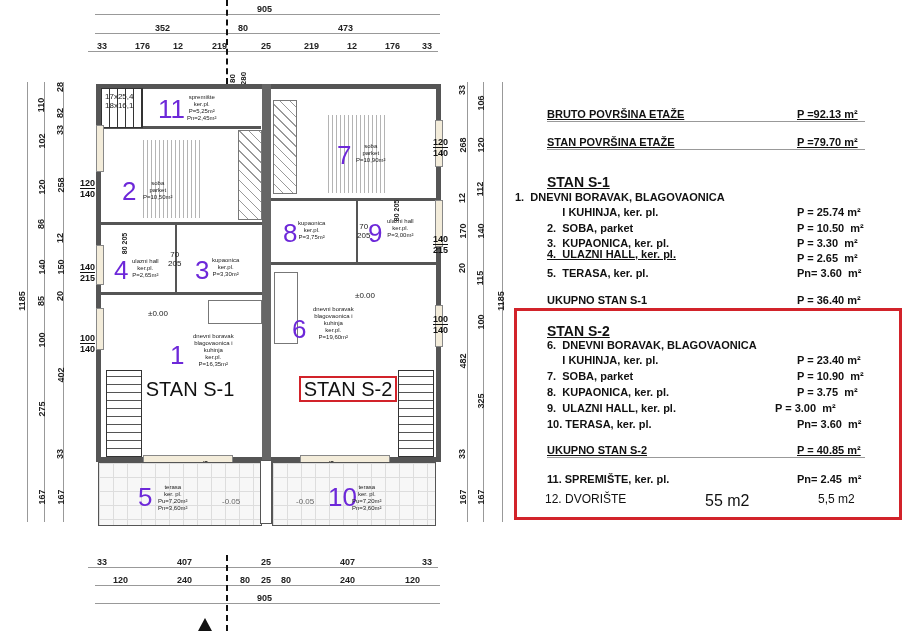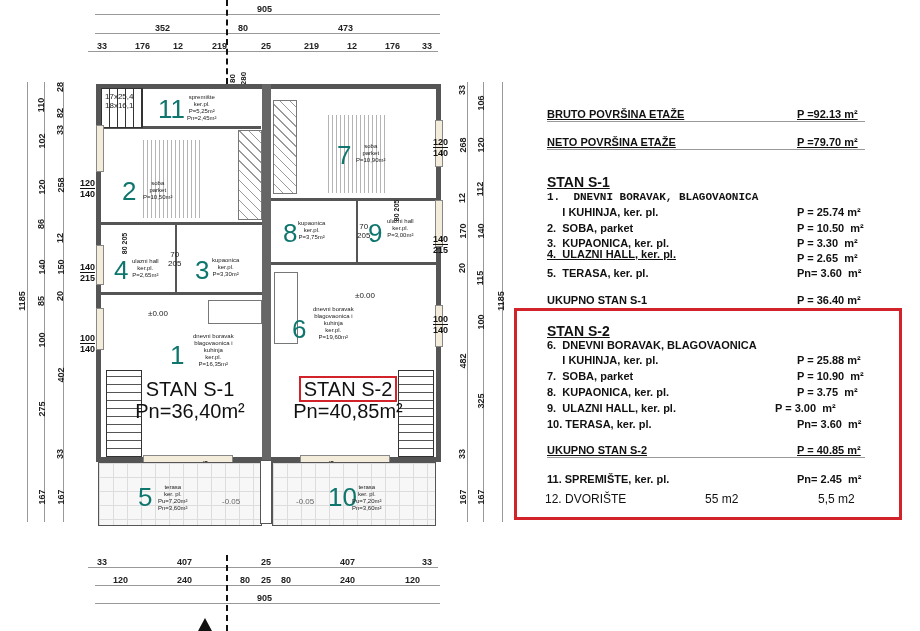--- a/index.html
+++ b/index.html
@@ -3,21 +3,21 @@
 <meta charset="utf-8">
 <style>
   html,body{margin:0;padding:0;background:#ffffff;}
   body{width:920px;height:631px;position:relative;overflow:hidden;font-family:"Liberation Sans",sans-serif;color:#111;}
   .abs{position:absolute;}
   .dim{position:absolute;font-size:9px;font-weight:bold;color:#222;font-family:"Liberation Sans",sans-serif;}
   .dimv{position:absolute;font-size:9px;font-weight:bold;color:#222;transform:rotate(-90deg);transform-origin:center;white-space:nowrap;}
   .line{position:absolute;background:#999;}
   .wall{position:absolute;background:#fff;border:3px solid #555;box-sizing:border-box;}
   .pillar{position:absolute;background:#555;}
-  .roomnum{position:absolute;font-size:26px;color:#0f766e;font-family:"Liberation Sans",sans-serif;}
+  .roomnum{position:absolute;font-size:26px;color:#6d28d9;font-family:"Liberation Sans",sans-serif;}
   .roomlab{position:absolute;font-size:6px;line-height:7px;color:#222;text-align:center;}
   .apt-big{position:absolute;font-size:20px;color:#111;text-align:center;line-height:22px;}
   .win{position:absolute;background:#f3ecda;border:1px solid #888;}
   .winlab{position:absolute;font-size:9px;font-weight:bold;line-height:10px;}
   .winlab .top{border-bottom:1px solid #111;display:block;}
   .tile{position:absolute;border:1px solid #555;background-color:#f7f7f7;
         background-image:linear-gradient(#ddd 1px,transparent 1px),linear-gradient(90deg,#ddd 1px,transparent 1px);
         background-size:14px 14px;}
   .legend{position:absolute;font-size:11px;font-weight:bold;color:#111;}
   .legend .row{position:absolute;white-space:nowrap;}
@@ -245,25 +245,23 @@
   <div class="roomnum" style="left:158px;top:94px;">11</div>
   <div class="roomlab" style="left:187px;top:94px;">
       <div>spremište</div>
       <div>ker.pl.</div>
       <div>P=5,25m²</div>
       <div>Pn=2,45m²</div>
     </div>
 
   <div class="apt-big" style="left:125px;top:378px;width:130px;">
     <div>STAN S-1</div>
-    <div>Pn=36,40m²</div>
   </div>
   <div class="apt-big" style="left:283px;top:378px;width:130px;">
     <div><span style="border:2px solid #d2232a;padding:0 3px;">STAN S-2</span></div>
-    <div>Pn=40,85m²</div>
   </div>
 
   <div class="line" style="left:88px;top:567px;width:350px;height:1px;"></div>
   <div class="dim" style="left:97px;top:557px;">33</div>
   <div class="dim" style="left:177px;top:557px;">407</div>
   <div class="dim" style="left:261px;top:557px;">25</div>
   <div class="dim" style="left:340px;top:557px;">407</div>
   <div class="dim" style="left:422px;top:557px;">33</div>
   <div class="line" style="left:95px;top:585px;width:345px;height:1px;"></div>
   <div class="dim" style="left:113px;top:575px;">120</div>
@@ -276,53 +274,53 @@
   <div class="line" style="left:95px;top:603px;width:345px;height:1px;"></div>
   <div class="dim" style="left:257px;top:593px;">905</div>
   <div class="abs" style="left:226px;top:555px;width:0;height:76px;border-left:2px dashed #111;"></div>
   <div class="abs" style="left:198px;top:618px;width:0;height:0;border-left:7px solid transparent;border-right:7px solid transparent;border-bottom:13px solid #111;"></div>
 </div>
 
 <div class="legend" style="left:0;top:0;width:920px;height:631px;">
   <div class="row u" style="left:547px;top:108px;">BRUTO POVRŠINA ETAŽE</div>
   <div class="abs" style="left:547px;top:121px;width:318px;height:1px;background:#999;"></div>
   <div class="row u" style="left:797px;top:108px;">P =92.13 m²</div>
-  <div class="row u" style="left:547px;top:136px;">NETO POVRŠINA ETAŽE</div>
+  <div class="row u" style="left:547px;top:136px;">STAN POVRŠINA ETAŽE</div>
   <div class="abs" style="left:547px;top:149px;width:318px;height:1px;background:#999;"></div>
   <div class="row u" style="left:797px;top:136px;">P =79.70 m²</div>
 
   <div class="row hd" style="left:547px;top:174px;">STAN S-1</div>
-  <div class="row" style="left:547px;top:191px;white-space:pre;font-family:Liberation Mono, monospace;">1.  DNEVNI BORAVAK, BLAGOVAONICA</div>
+  <div class="row" style="left:515px;top:191px;white-space:pre;">1.  DNEVNI BORAVAK, BLAGOVAONICA</div>
   <div class="row" style="left:547px;top:206px;white-space:pre;">     I KUHINJA, ker. pl.</div>
   <div class="row" style="left:797px;top:206px;">P = 25.74 m²</div>
   <div class="row" style="left:547px;top:222px;white-space:pre;">2.  SOBA, parket</div>
   <div class="row" style="left:797px;top:222px;white-space:pre;">P = 10.50  m²</div>
   <div class="row" style="left:547px;top:237px;white-space:pre;">3.  KUPAONICA, ker. pl.</div>
   <div class="row" style="left:797px;top:237px;white-space:pre;">P = 3.30  m²</div>
   <div class="row" style="left:547px;top:248px;white-space:pre;text-decoration:underline;">4.  ULAZNI HALL, ker. pl.</div>
   <div class="row" style="left:797px;top:252px;white-space:pre;">P = 2.65  m²</div>
   <div class="row" style="left:547px;top:267px;white-space:pre;">5.  TERASA, ker. pl.</div>
   <div class="row" style="left:797px;top:267px;white-space:pre;">Pn= 3.60  m²</div>
   <div class="row" style="left:547px;top:294px;">UKUPNO STAN  S-1</div>
   <div class="row" style="left:797px;top:294px;">P = 36.40 m²</div>
 
   <div class="redbox" style="left:514px;top:308px;width:388px;height:212px;"></div>
   <div class="row hd" style="left:547px;top:323px;">STAN S-2</div>
   <div class="row" style="left:547px;top:339px;white-space:pre;">6.  DNEVNI BORAVAK, BLAGOVAONICA</div>
   <div class="row" style="left:547px;top:354px;white-space:pre;">     I KUHINJA, ker. pl.</div>
-  <div class="row" style="left:797px;top:354px;">P = 25.88 m²</div>
+  <div class="row" style="left:797px;top:354px;">P = 23.40 m²</div>
   <div class="row" style="left:547px;top:370px;white-space:pre;">7.  SOBA, parket</div>
   <div class="row" style="left:797px;top:370px;white-space:pre;">P = 10.90  m²</div>
   <div class="row" style="left:547px;top:386px;white-space:pre;text-align:right;">8.  KUPAONICA, ker. pl.</div>
   <div class="row" style="left:797px;top:386px;white-space:pre;">P = 3.75  m²</div>
   <div class="row" style="left:547px;top:402px;white-space:pre;">9.  ULAZNI HALL, ker. pl.</div>
   <div class="row" style="left:775px;top:402px;white-space:pre;">P = 3.00  m²</div>
   <div class="row" style="left:547px;top:418px;white-space:pre;">10. TERASA, ker. pl.</div>
   <div class="row" style="left:797px;top:418px;white-space:pre;">Pn= 3.60  m²</div>
   <div class="row u" style="left:547px;top:444px;">UKUPNO STAN  S-2</div>
   <div class="abs" style="left:547px;top:457px;width:318px;height:1px;background:#999;"></div>
   <div class="row u" style="left:797px;top:444px;">P = 40.85 m²</div>
   <div class="row" style="left:547px;top:473px;white-space:pre;">11. SPREMIŠTE, ker. pl.</div>
   <div class="row" style="left:797px;top:473px;white-space:pre;">Pn= 2.45  m²</div>
   <div class="row" style="left:545px;top:492px;font-weight:normal;font-size:12px;white-space:pre;">12. DVORIŠTE</div>
-  <div class="row" style="left:705px;top:492px;font-weight:normal;font-size:12px;">55 m2</div>
+  <div class="row" style="left:705px;top:492px;font-weight:normal;font-size:16px;">55 m2</div>
   <div class="row" style="left:818px;top:492px;font-weight:normal;font-size:12px;">5,5 m2</div>
 </div>
 
 </body></html>

